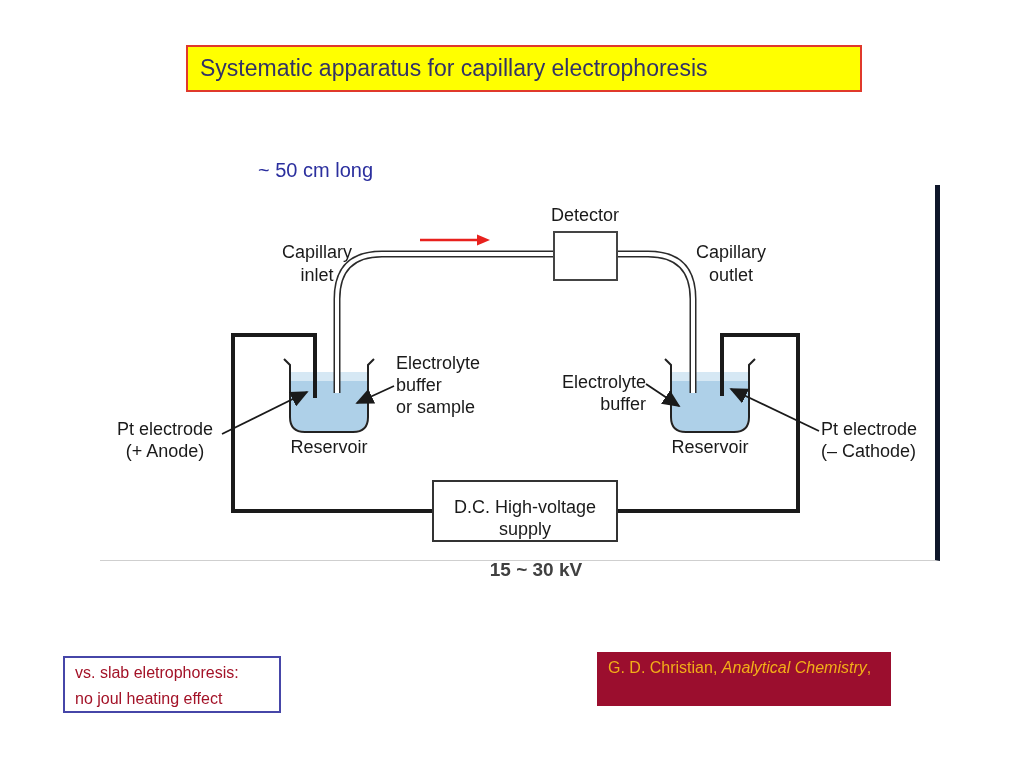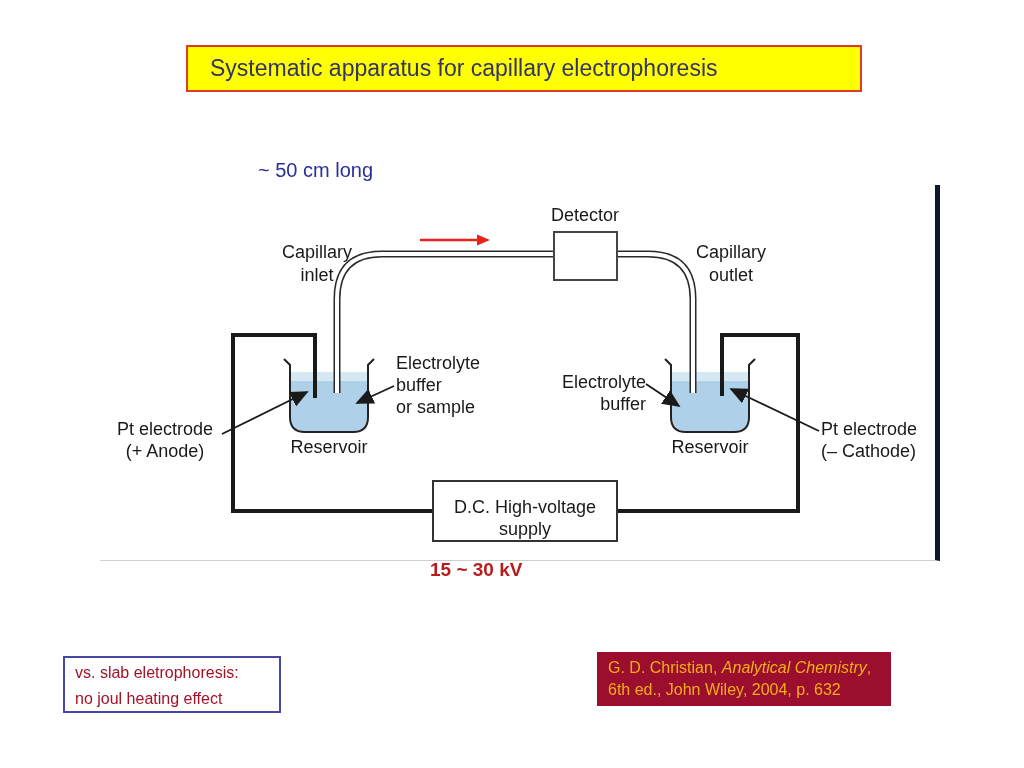--- a/index.html
+++ b/index.html
@@ -6,40 +6,40 @@
   body{
     width:1024px;height:768px;background:#ffffff;position:relative;overflow:hidden;
     font-family:"Liberation Sans", sans-serif;
   }
   .abs{position:absolute;}
 
   
   .title-box{
     left:186px;top:45px;width:676px;height:47px;
     background:#ffff00;border:2px solid #e0392b;box-sizing:border-box;
-    color:#333366;font-size:23px;line-height:43px;padding-left:22px;
+    color:#333366;font-size:23px;line-height:43px;padding-left:12px;
     white-space:nowrap;
   }
 
   
   .specs{left:258px;top:154px;color:#2b2f9e;font-size:20px;line-height:33px;}
   .specs .mu{font-weight:bold;}
 
   
   .diagram-area{
     left:100px;top:185px;width:840px;height:376px;background:#ffffff;
     border-right:5px solid #0f172a;border-bottom:1px solid #cfcfcf;box-sizing:border-box;
   }
   .diagram-area svg{position:absolute;left:0;top:0;}
   svg text{fill:#1a1a1a;font-family:"Liberation Sans", sans-serif;font-size:18px;}
 
   
   .voltage{
-    left:430px;top:559px;width:212px;text-align:left;
-    color:#b91c1c;font-size:19px;font-weight:bold;
+    left:430px;top:559px;width:212px;text-align:center;
+    color:#404040;font-size:19px;font-weight:bold;
   }
 
   
   .note-box{
     left:63px;top:656px;width:218px;height:57px;box-sizing:border-box;
     border:2px solid #4646a8;color:#a31227;font-size:16px;line-height:26px;
     padding:2px 0 0 10px;background:#ffffff;white-space:nowrap;
   }
 
   
@@ -127,14 +127,13 @@
 
 <div class="abs voltage">15 ~ 30 kV</div>
 
 <div class="abs note-box">
   <div>vs. slab eletrophoresis:</div>
   <div>no joul heating effect</div>
 </div>
 
 <div class="abs citation-box">
   <div><span>G. D. Christian, </span><span class="it">Analytical Chemistry</span><span>,</span></div>
-  <div>6th ed., John Wiley, 2004, p. 632</div>
 </div>
 
 </body></html>

